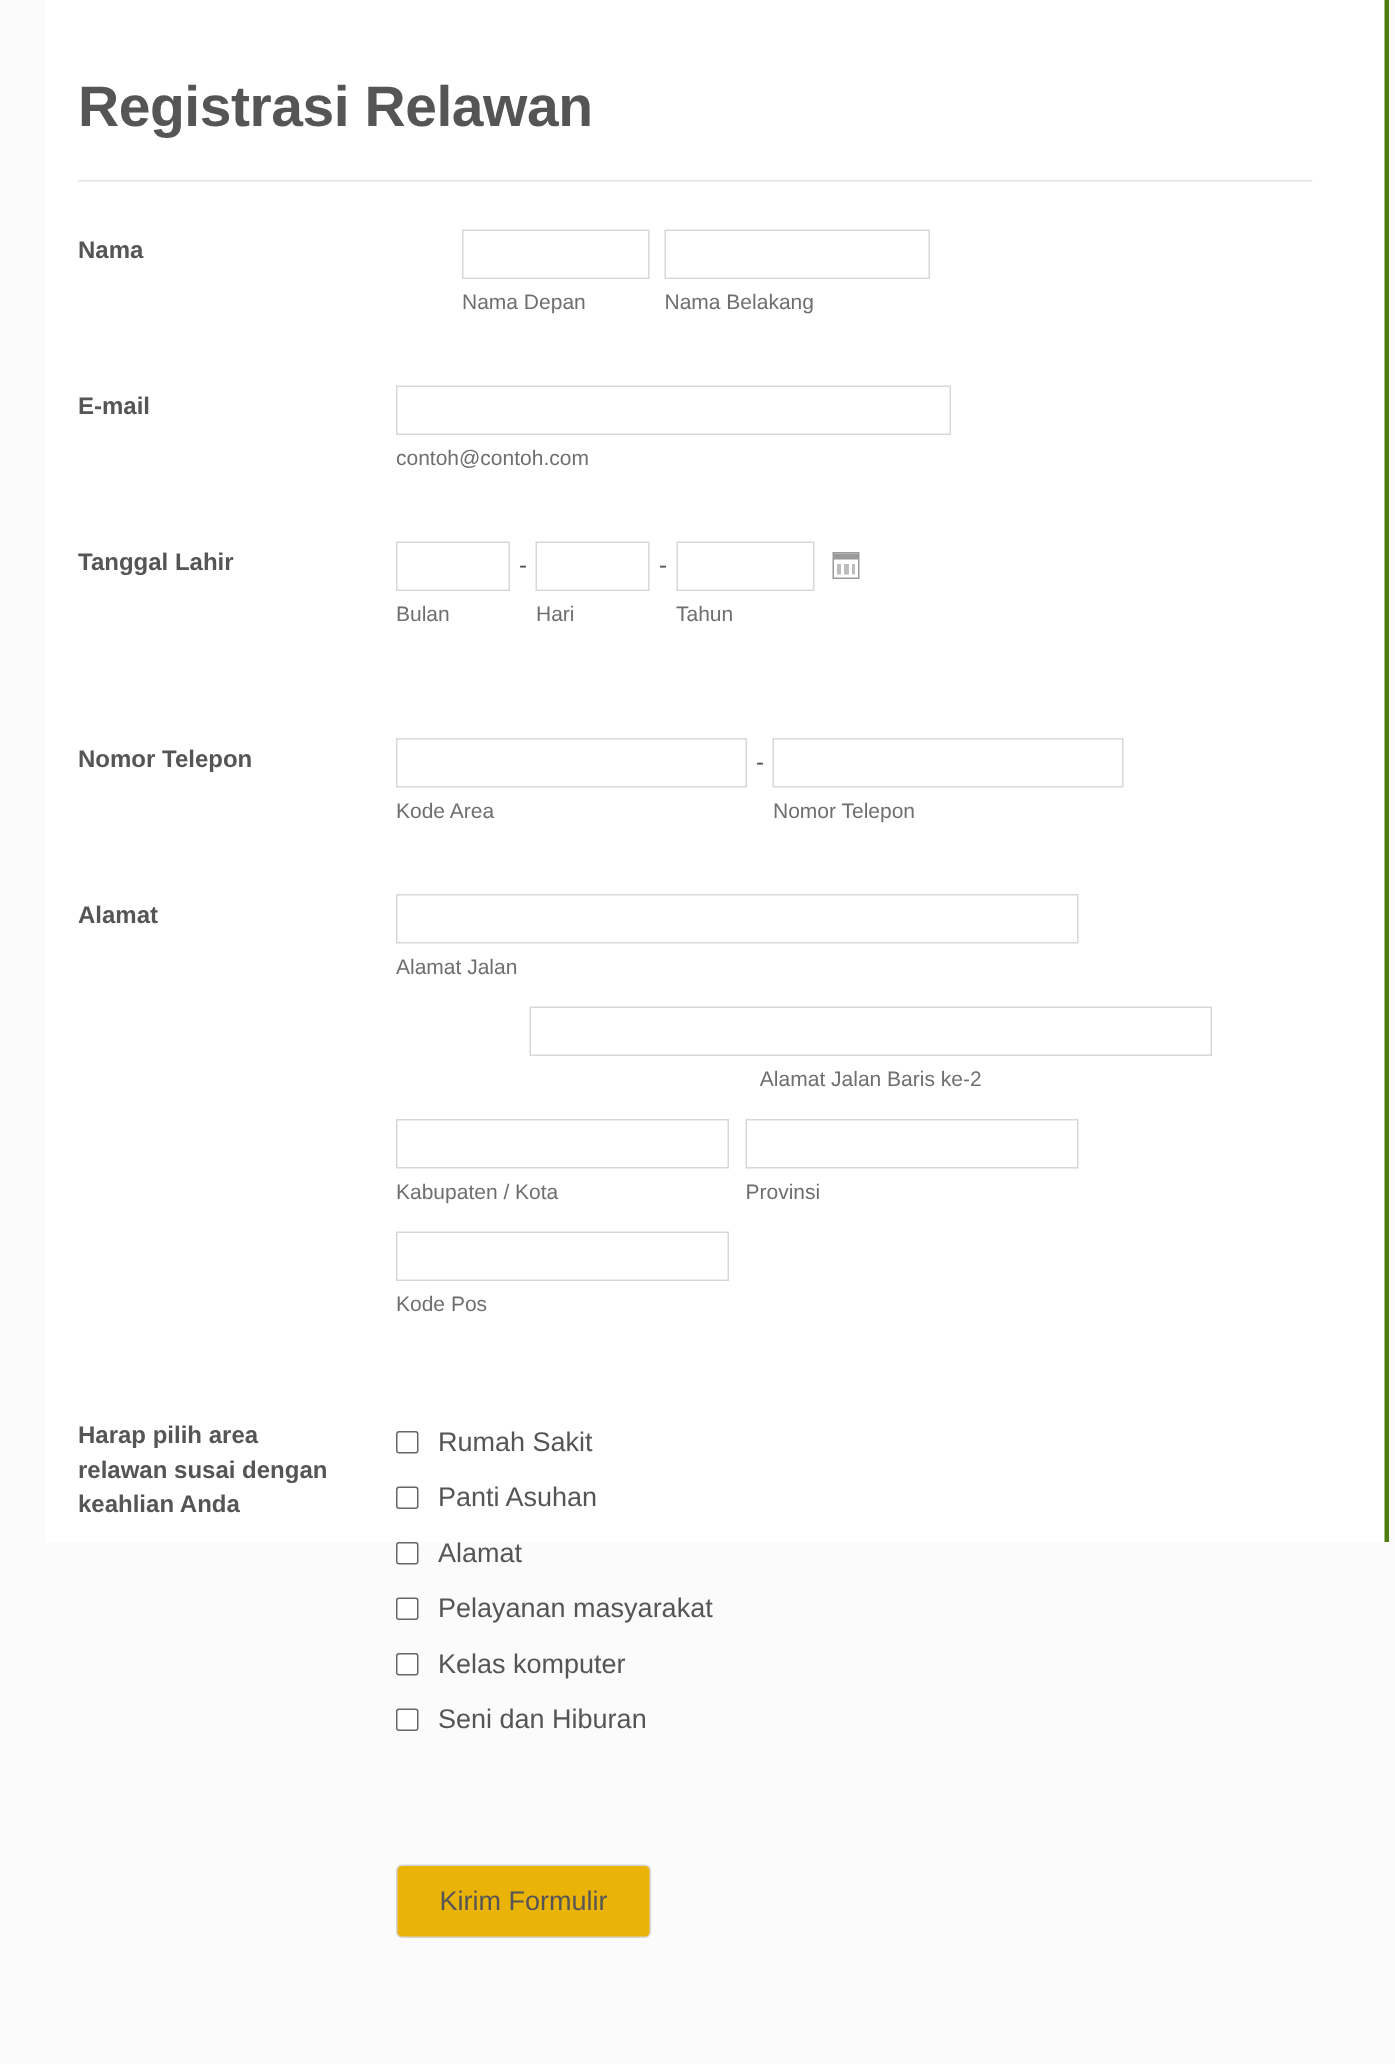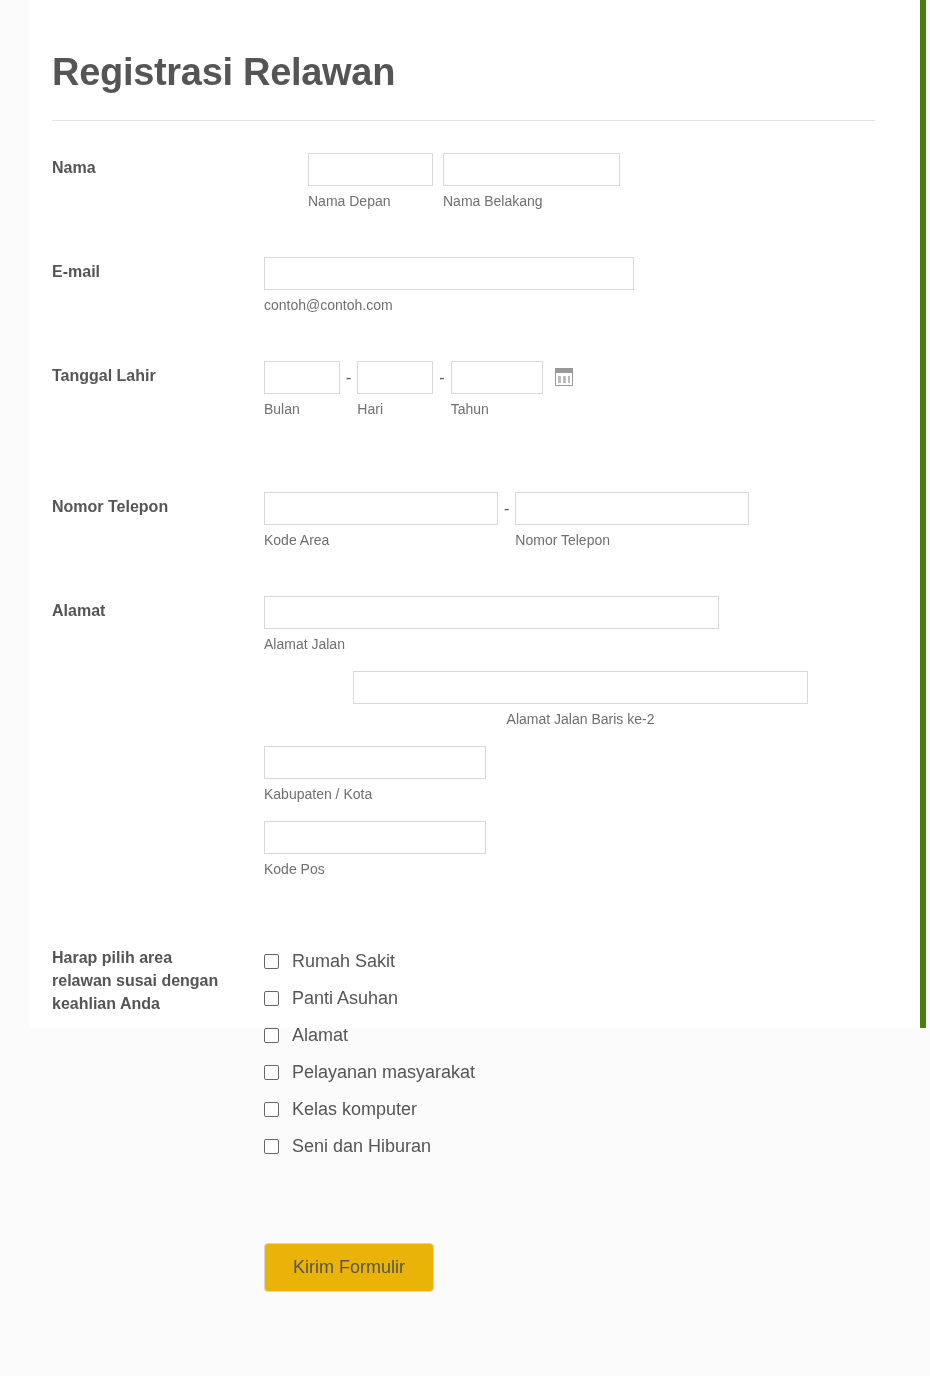--- a/index.html
+++ b/index.html
@@ -14,21 +14,21 @@
     -webkit-font-smoothing: antialiased;
     overflow: hidden;
   }
   .page {
     position: absolute;
     left: 30px;
     top: 0;
     width: 896px;
     height: 1028px;
     background: #ffffff;
-    border-right: 6px solid #4d7c0f;
+    border-right: 3px solid #4d7c0f;
     box-sizing: border-box;
   }
   .inner {
     position: absolute;
     left: 22px;
     top: 0;
     width: 845px;
   }
   .form-title {
     font-size: 38px;
@@ -247,20 +247,24 @@
         <div class="col" style="margin-top:18px;align-items:center;">
           <input class="txt" style="width: 455px;" type="text">
           <span class="sub">Alamat Jalan Baris ke-2</span>
         </div>
 
         <div class="pair" style="margin-top:18px;">
           <div class="col">
             <input class="txt" style="width: 222px;" type="text">
             <span class="sub">Kabupaten / Kota</span>
           </div>
+          <div class="col" style="margin-left:11px;">
+            <input class="txt" style="width: 222px;" type="text">
+            <span class="sub">Provinsi</span>
+          </div>
         </div>
 
         <div class="col" style="margin-top:18px;">
           <input class="txt" style="width: 222px;" type="text">
           <span class="sub">Kode Pos</span>
         </div>
 
       </div>
     </div>
 

